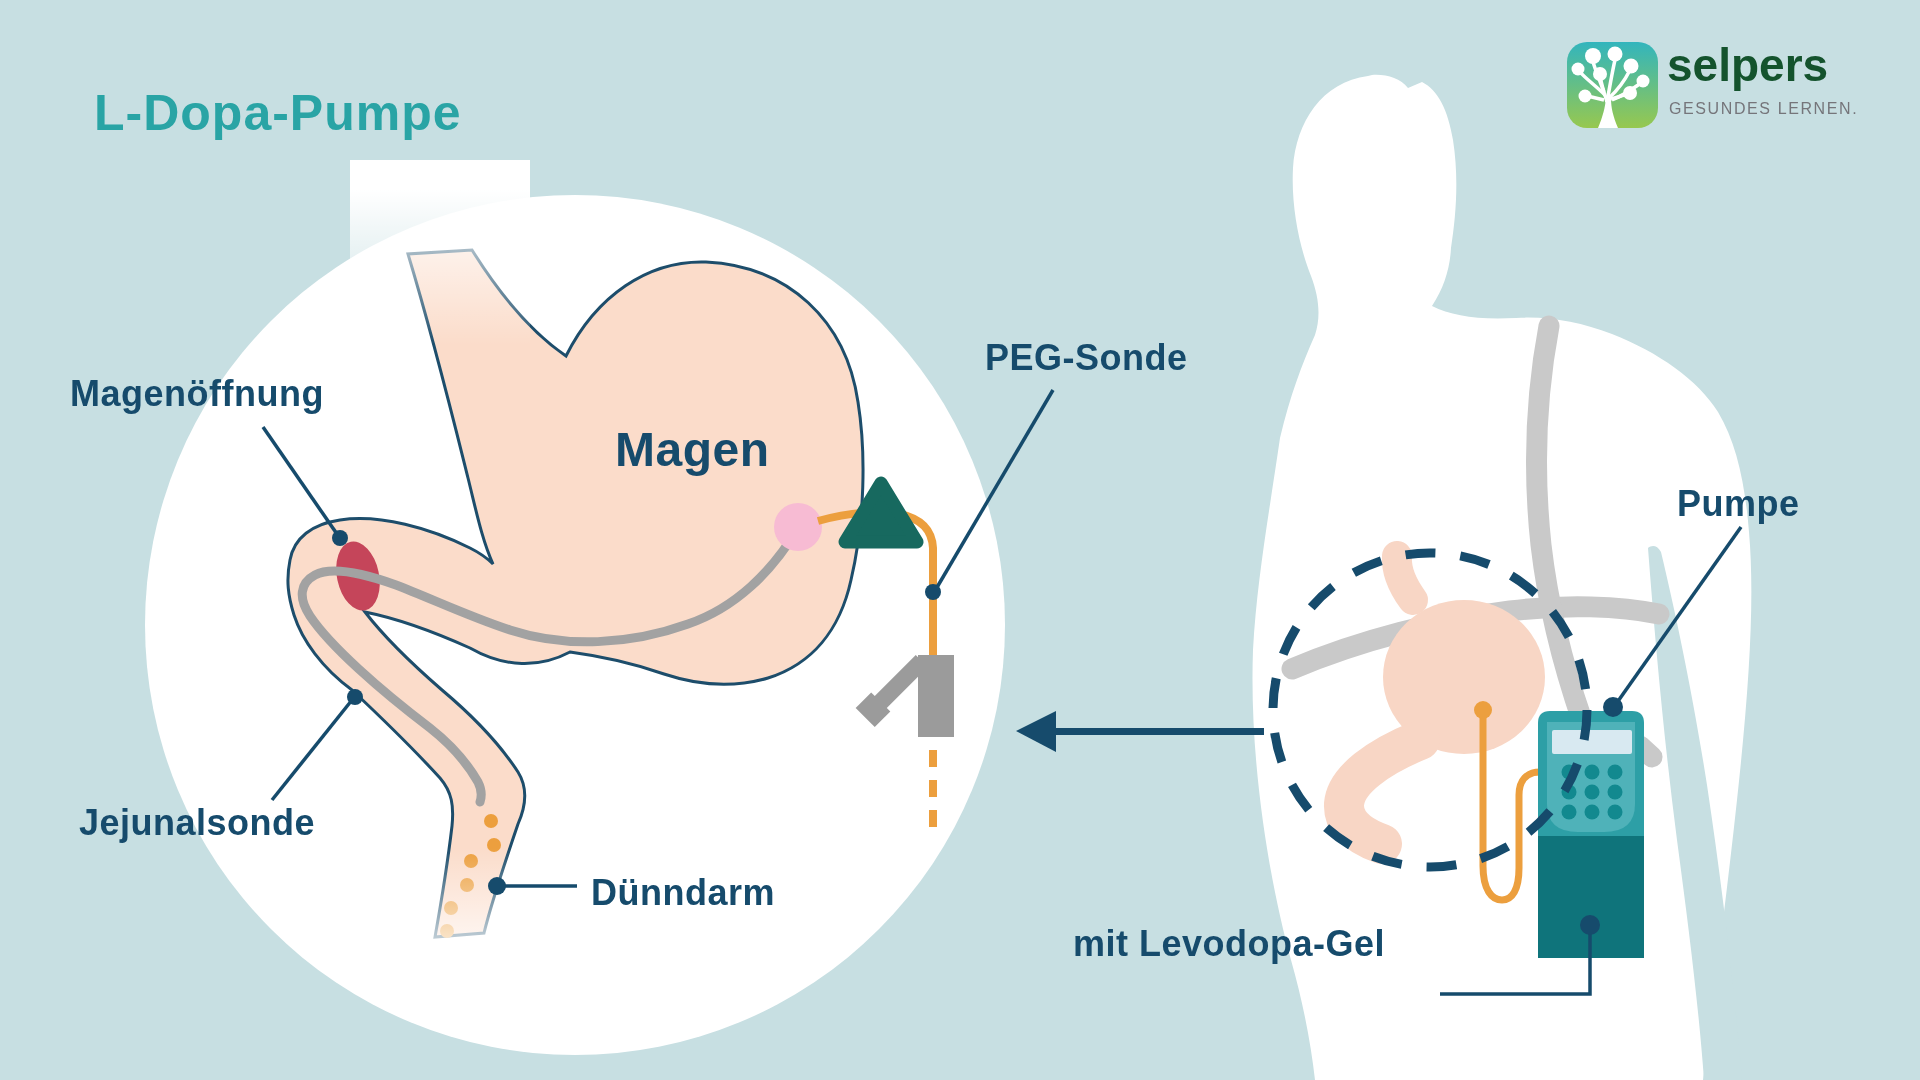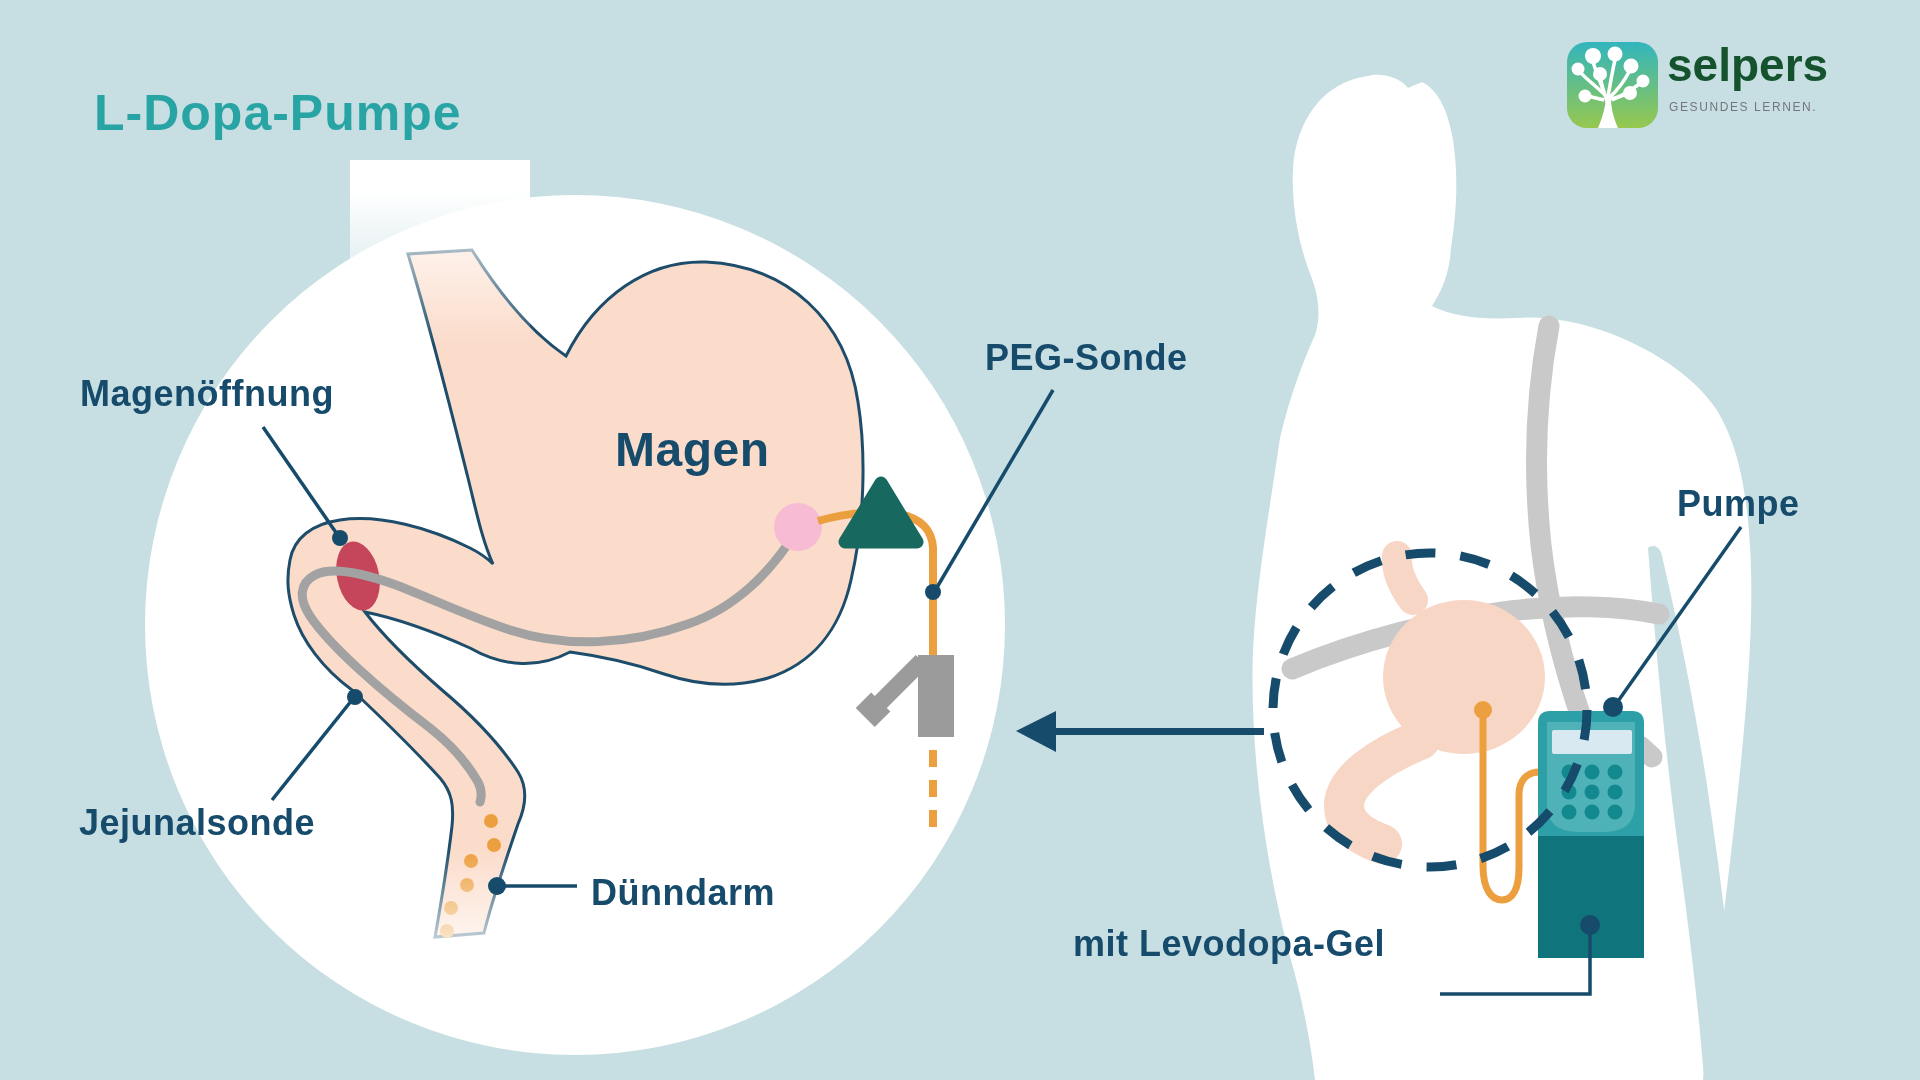--- a/index.html
+++ b/index.html
@@ -4,30 +4,30 @@
 <style>
   html,body{margin:0;padding:0;background:#9db8bf;}
   #stage{position:relative;width:1920px;height:1080px;overflow:hidden;
          font-family:"Liberation Sans",sans-serif;background:#C7DFE2;}
   svg.art{position:absolute;left:0;top:0;width:1920px;height:1080px;display:block;}
   .lbl{position:absolute;font-weight:700;font-size:36px;color:#164B6C;
        letter-spacing:.5px;white-space:nowrap;line-height:1.1;}
   .title{position:absolute;left:94px;top:84px;font-weight:700;font-size:50px;
          color:#29A4A5;letter-spacing:1px;white-space:nowrap;}
   .lbl-magen{left:615px;top:424px;font-size:48px;}
-  .lbl-magenoeffnung{left:80px;top:374px;}
+  .lbl-magenoeffnung{left:70px;top:374px;}
   .lbl-peg{left:985px;top:338px;}
   .lbl-jejunal{left:79px;top:803px;}
   .lbl-duenndarm{left:591px;top:861px;margin-top:12px;}
   .lbl-pumpe{left:1677px;top:484px;}
   .lbl-cassette{left:1030px;top:918px;width:398px;text-align:center;}
   .lbl-cassette div{line-height:51px;}
   .brand{position:absolute;left:1667px;top:38px;font-weight:700;font-size:46px;
          color:#14532d;letter-spacing:0;}
-  .tagline{position:absolute;left:1669px;top:100px;font-weight:400;font-size:12px;
+  .tagline{position:absolute;left:1669px;top:100px;font-weight:400;font-size:16px;
            color:#75757A;letter-spacing:1.6px;}
 </style>
 </head>
 <body>
 
 <div id="stage">
 
 <svg class="art" viewBox="0 0 1920 1080">
   <defs>
     <linearGradient id="logoGrad" x1="0" y1="0" x2="0" y2="1">

